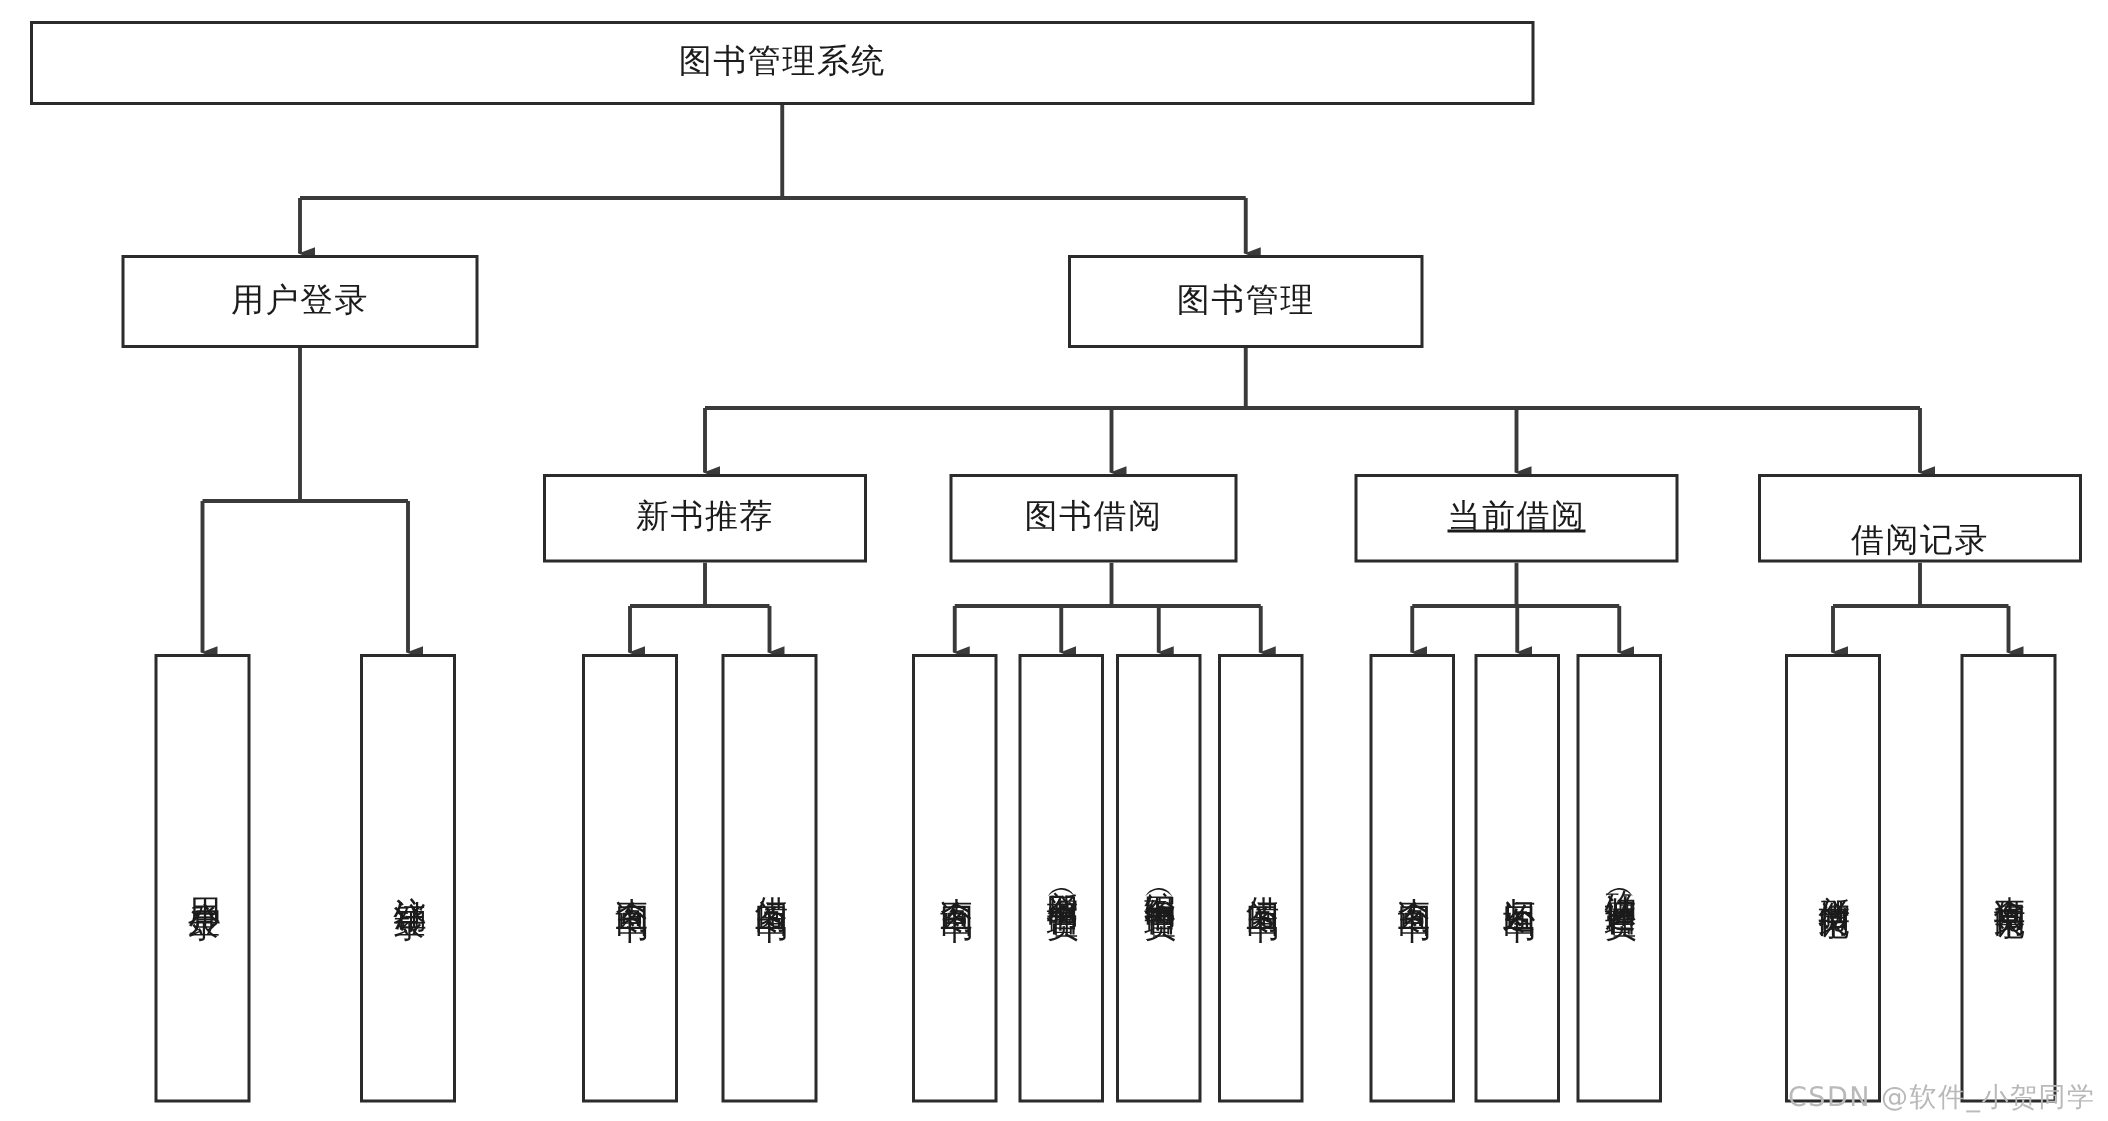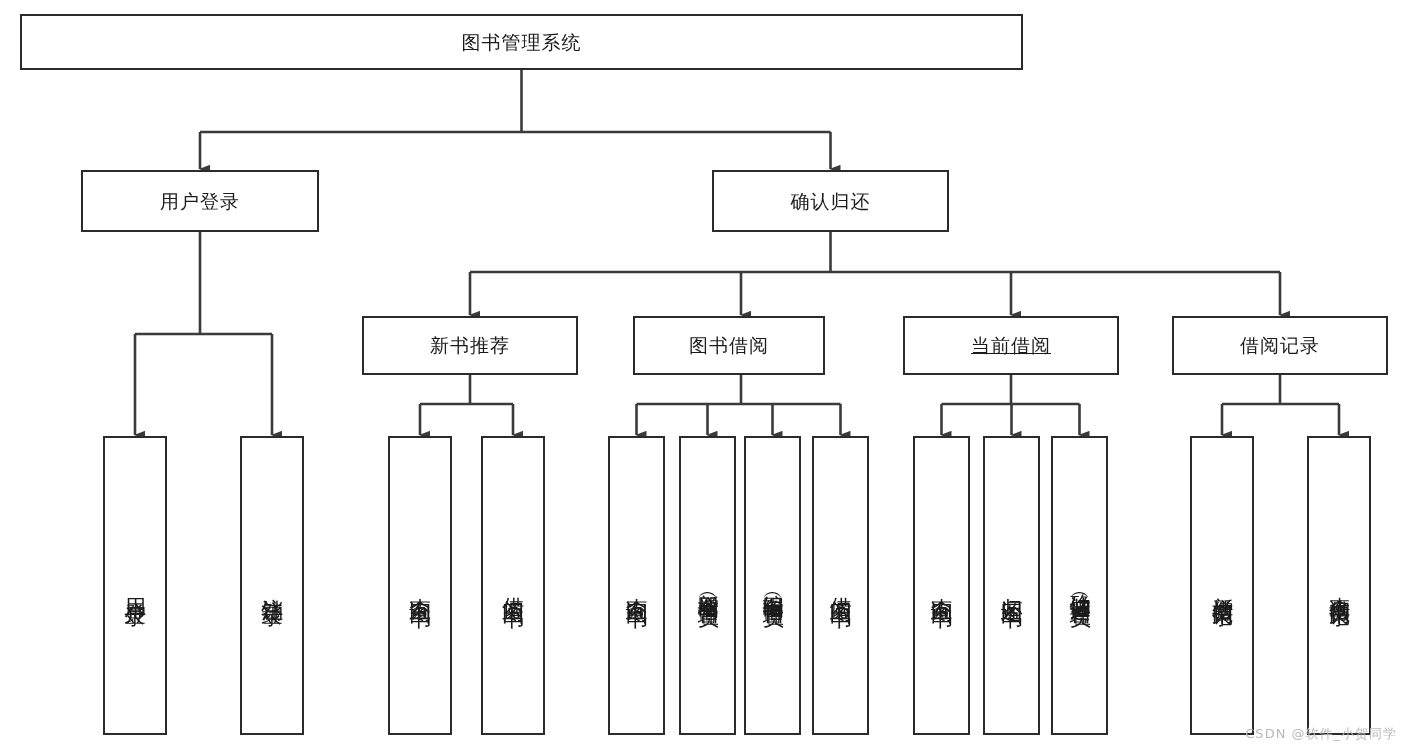--- a/index.html
+++ b/index.html
@@ -23,41 +23,41 @@
     justify-content:center;
     color:#1b1b1b;
   }
   .node .lbl{
     display:block;
     text-align:center;
     letter-spacing:1px;
     white-space:nowrap;
   }
   
-  .node.horiz .lbl{font-size:19px;line-height:1.1;}
+  .node.horiz .lbl{font-size:22px;line-height:1.1;}
   
   .node.vert{
     align-items:center;
     justify-content:center;
     padding:6px 0;
   }
   .node.vert .lbl{
     writing-mode:vertical-rl;
     text-orientation:upright;
     font-size:22px;
     line-height:1.12;
     letter-spacing:3px;
   }
   .node.vert.tall .lbl{font-size:21px;letter-spacing:2px;}
 
   .watermark{
     position:absolute;
     right:8px;
     bottom:4px;
-    font-size:13px;
+    font-size:18px;
     color:#b9b9b9;
     letter-spacing:1px;
     white-space:nowrap;
     user-select:none;
   }
 </style>
 </head>
 <body>
 
 <div id="canvas">
@@ -105,32 +105,32 @@
   </svg>
 
   <div id="node-layer">
       <div class="node horiz" style="left: 20px; top: 14px; width: 1003px; height: 56px;">
         <span class="lbl">图书管理系统</span>
       </div>
       <div class="node horiz" style="left: 81px; top: 170px; width: 238px; height: 62px;">
         <span class="lbl">用户登录</span>
       </div>
       <div class="node horiz" style="left: 712px; top: 170px; width: 237px; height: 62px;">
-        <span class="lbl">确认归还</span>
+        <span class="lbl">图书管理</span>
       </div>
       <div class="node horiz" style="left: 362px; top: 316px; width: 216px; height: 59px;">
         <span class="lbl">新书推荐</span>
       </div>
       <div class="node horiz" style="left: 633px; top: 316px; width: 192px; height: 59px;">
         <span class="lbl">图书借阅</span>
       </div>
       <div class="node horiz" style="left: 903px; top: 316px; width: 216px; height: 59px; text-decoration: underline;">
         <span class="lbl">当前借阅</span>
       </div>
-      <div class="node horiz" style="left: 1172px; top: 316px; width: 216px; height: 59px;">
+      <div class="node horiz" style="left: 1172px; top: 316px; width: 216px; height: 59px; align-items: flex-end;">
         <span class="lbl">借阅记录</span>
       </div>
       <div class="node vert" style="left: 103px; top: 436px; width: 64px; height: 299px;">
         <span class="lbl">用户登录</span>
       </div>
       <div class="node vert" style="left: 240px; top: 436px; width: 64px; height: 299px;">
         <span class="lbl">注销登录</span>
       </div>
       <div class="node vert" style="left: 388px; top: 436px; width: 64px; height: 299px;">
         <span class="lbl">查询图书</span>

